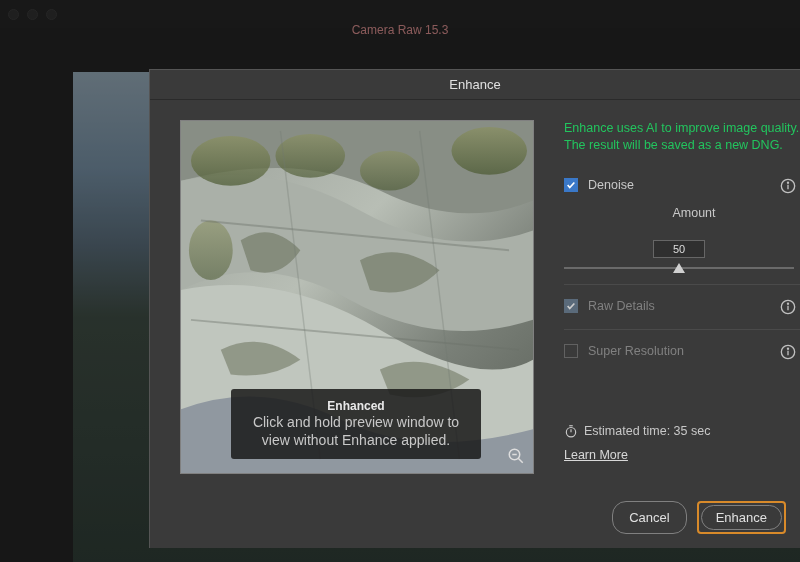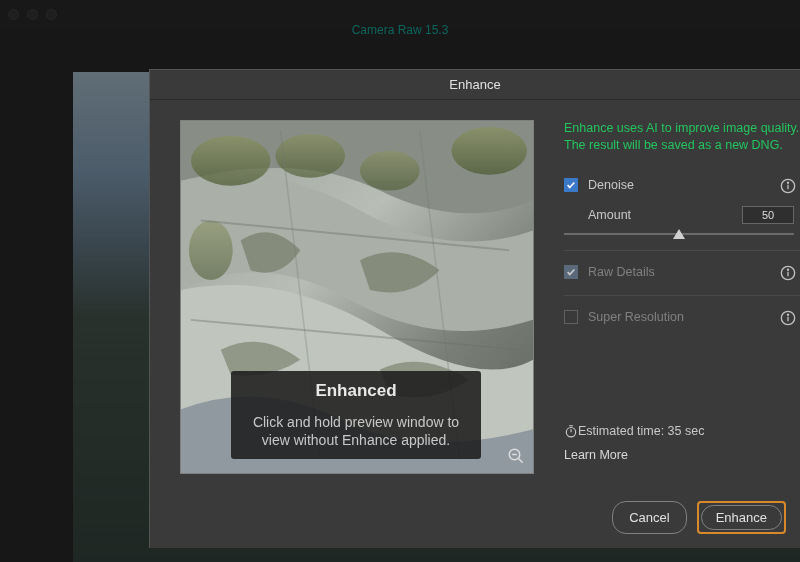--- a/index.html
+++ b/index.html
@@ -3,66 +3,66 @@
   <meta charset="utf-8">
   <style>
     * { box-sizing: border-box; margin: 0; padding: 0; font-family: -apple-system, BlinkMacSystemFont, "Segoe UI", Helvetica, Arial, sans-serif; }
     body { width: 800px; height: 562px; background: #1a1a1a; overflow: hidden; position: relative; }
     
     .app-window { position: absolute; top: 0; left: 0; width: 800px; height: 562px; background: #2a2a2a; }
     
     .titlebar { height: 28px; display: flex; align-items: center; padding: 0 8px; background: #2d2d2d; position:relative; }
     .traffic-lights { display: flex; gap: 8px; align-items:center; }
     .traffic-light { width: 11px; height: 11px; border-radius: 50%; background: #3a3a3a; border: 0.5px solid #444; }
-    .titlebar-title { color: #14b8a6; font-size: 12px; position:absolute; left:50%; transform:translateX(-50%);margin-top:32px; }
+    .titlebar-title { color: #fca5a5; font-size: 12px; position:absolute; left:50%; transform:translateX(-50%);margin-top:32px; }
     
     .doc-bar { height: 24px; display: flex; align-items: center; justify-content: center; background: #303030; }
     .doc-title { color: #9a9a9a; font-size: 12px; }
     
     .bg-image { position: absolute; top: 72px; left: 73px; width: 727px; height: 490px; background: linear-gradient(180deg, #b0c8d8 0%, #8aa8c0 20%, #6a8090 35%, #4a5a50 50%, #384840 100%); }
     
     .dim-overlay { position:absolute; top:0; left:0; width:800px; height:562px; background: rgba(0,0,0,0.45); }
 
     .dialog { position: absolute; top: 69px; left: 149px; width: 651px; height: 479px; background: #3a3a3a; border-top: 1px solid #555; border-left: 1px solid #555; }
     .dialog-header { height: 30px; display: flex; align-items: center; justify-content: center; border-bottom: 1px solid #2a2a2a; }
     .dialog-title { color: #e0e0e0; font-size: 13px; font-weight:500; }
     
     .dialog-body { display: flex; padding: 20px 0 10px 30px; gap: 30px; }
     
     .preview-wrapper { width: 354px; height: 354px; border: 1px solid #808080; position: relative; overflow: hidden; }
     .preview-img { position:absolute; inset:0; }
     
     .overlay-tooltip { position: absolute; bottom: 14px; left: 50px; width: 250px; background: rgba(25,25,25,0.85); padding: 10px 12px; text-align: center; border-radius: 3px;}
-    .overlay-title { color: #e8e8e8; font-size: 17px; font-weight: 600; margin-bottom: 12px; }
+    .overlay-title { color: #e8e8e8; font-size: 12px; font-weight: 600; margin-bottom: 0; }
     .overlay-text { color: #c8c8c8; font-size: 14px; line-height: 1.3; }
     .zoom-icon { position:absolute; right: 8px; bottom: 8px; width:18px; height:18px; color:#ddd; }
     
     .options-pane { flex: 1; display: flex; flex-direction: column; color: #c8c8c8; font-size: 12.5px; padding-right:0; }
     .description { color: #22c55e; line-height: 1.35; margin-bottom: 16px; }
     
     .option-row { display: flex; gap: 10px; padding: 8px 0; }
     .sep { border-top: 1px solid #4a4a4a; margin: 6px 0; }
     .chk { width: 14px; height: 14px; border: 1px solid #888; display:inline-flex; align-items:center; justify-content:center; background:#3a3a3a; flex-shrink:0;}
     .chk.checked { background: #3a78c8; border-color:#3a78c8; }
     .chk.checked.disabled { background: #5a6a7a; border-color:#5a6a7a;}
     .chk svg { width:10px; height:10px; }
     .opt-label { flex: 1; }
     .opt-label.disabled { color: #808080; }
     .info-icon { width: 16px; height: 16px; color:#c0c0c0; flex-shrink:0; margin-right:4px;}
     
-    .amount-row { display: flex; align-items: center; gap: 10px; padding: 4px 0 2px 0; }
+    .amount-row { display: flex; align-items: center; gap: 10px; padding: 4px 0 2px 0; flex-direction: column; }
     .amount-label { margin-left: 24px; }
     .amount-input { width: 52px; height:18px; background: #2f2f2f; border: 1px solid #666; color: #ddd; font-size: 11px; text-align: center; margin-right:6px; }
     .slider { position: relative; height: 16px; margin: 0 6px 2px 0; }
     .slider-track { position:absolute; top:7px; left:0; right:0; height:2px; background:#6a6a6a; }
     .slider-thumb { position:absolute; top:3px; width:0; height:0; border-left:6px solid transparent; border-right:6px solid transparent; border-bottom:10px solid #d0d0d0; transform:translateX(-6px); }
     
     .footer-info { margin-top: auto; padding-bottom: 12px; }
-    .est-row { display:flex; align-items:center; color:#c8c8c8; margin-bottom:10px; }
-    .learn-more { color: #d8d8d8; cursor:pointer; }
+    .est-row { display:flex; align-items:center; gap:6px; color:#c8c8c8; margin-bottom:10px; }
+    .learn-more { color: #d8d8d8; text-decoration: underline; cursor:pointer; }
     
     .dialog-footer { position:absolute; right:14px; bottom:14px; display: flex; justify-content: flex-end; gap: 10px; }
     .btn { padding: 2px 16px; border-radius: 14px; background: transparent; border: 1px solid #808080; color: #e0e0e0; font-size: 13px; cursor:pointer; }
     .btn.primary-wrap { padding:2px; border:2px solid #d88a2a; border-radius:4px; }
     .btn.primary-wrap .btn{ border-radius:14px; }
   </style>
 </head>
 <body>
 
 <div class="app-window">

